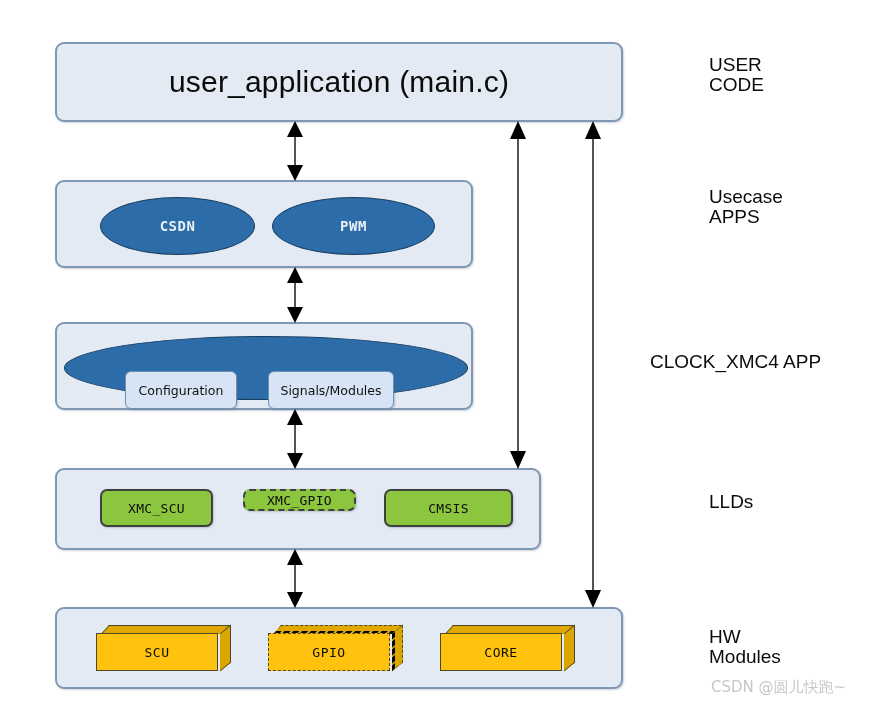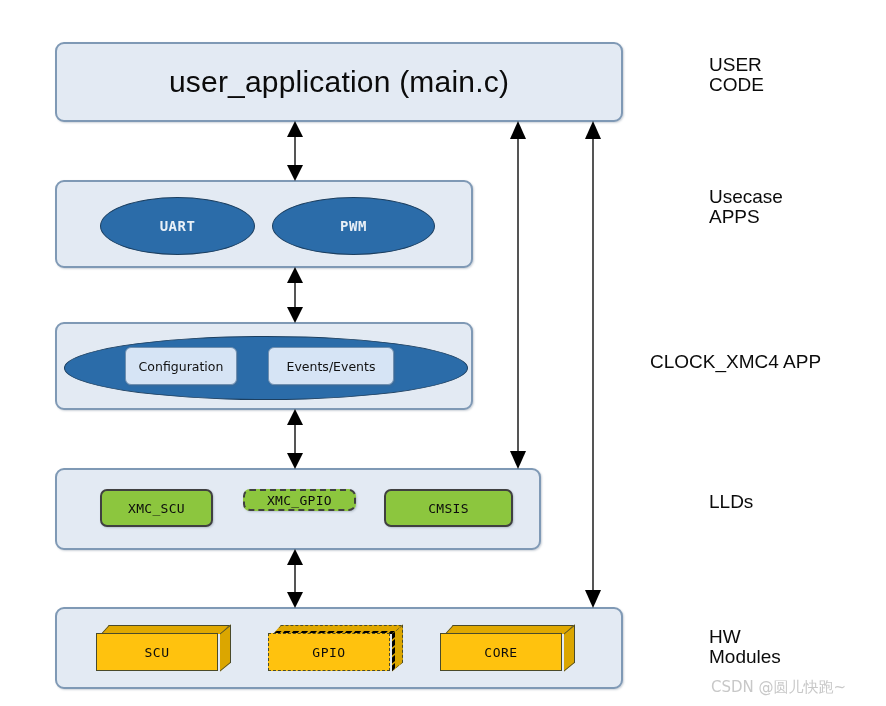--- a/index.html
+++ b/index.html
@@ -79,20 +79,21 @@
     border: 1.5px solid #6f8fb0;
     border-radius: 6px;
     box-sizing: border-box;
     display: flex;
     align-items: center;
     justify-content: center;
     font-size: 12.5px;
     font-family: "DejaVu Sans", sans-serif;
     color: #111111;
     box-shadow: 1px 1px 2px rgba(90,105,125,0.35);
+    margin-top: 24px;
   }
   .box-config  { left: 125px; top: 347px; width: 112px; height: 38px; }
   .box-signals { left: 268px; top: 347px; width: 126px; height: 38px; }
 
   
   .green-box {
     position: absolute;
     background: #8cc63e;
     border: 2px solid #404040;
     border-radius: 7px;
@@ -196,32 +197,32 @@
 <body>
 
 <div id="stage">
 
   <div class="layer layer-user">
     <div class="user-title">user_application (main.c)</div>
   </div>
 
   <div class="layer layer-apps">
     <div class="ellipse ell-uart">
-      <span class="ellipse-label">UART</span>
+      <span class="ellipse-label">CSDN</span>
     </div>
     <div class="ellipse ell-pwm">
       <span class="ellipse-label">PWM</span>
     </div>
   </div>
 
   <div class="layer layer-clock">
     <div class="ellipse ell-wide"></div>
   </div>
   <div class="inner-box box-config">Configuration</div>
-  <div class="inner-box box-signals">Events/Events</div>
+  <div class="inner-box box-signals">Signals/Modules</div>
 
   <div class="layer layer-llds"></div>
   <div class="green-box g-scu">XMC_SCU</div>
   <div class="green-box g-gpio dashed">XMC_GPIO</div>
   <div class="green-box g-cmsis">CMSIS</div>
 
   <div class="layer layer-hw"></div>
 
   <div class="hw3d h-scu">
     <div class="top"></div>

